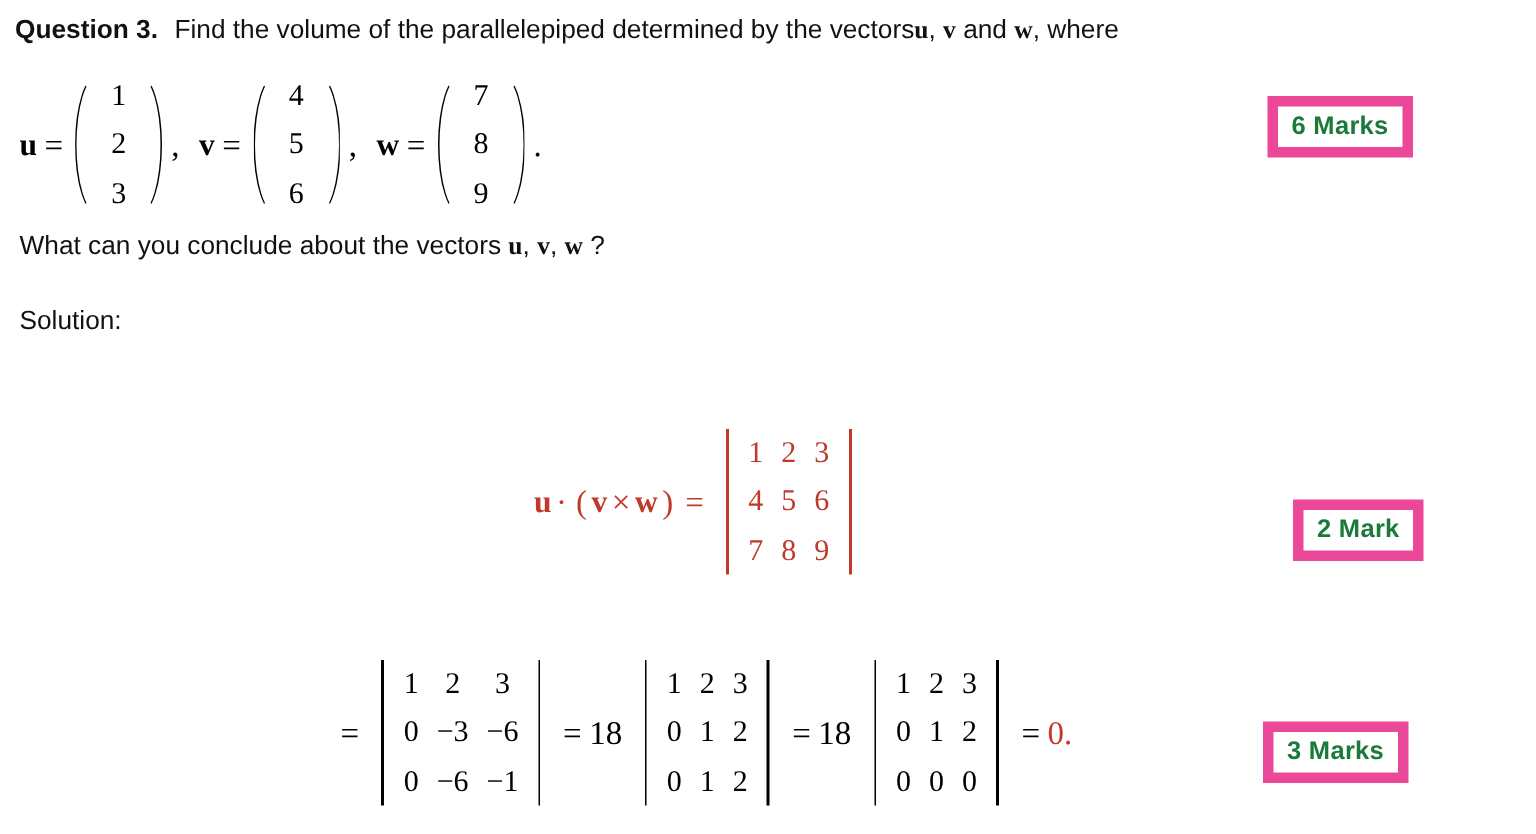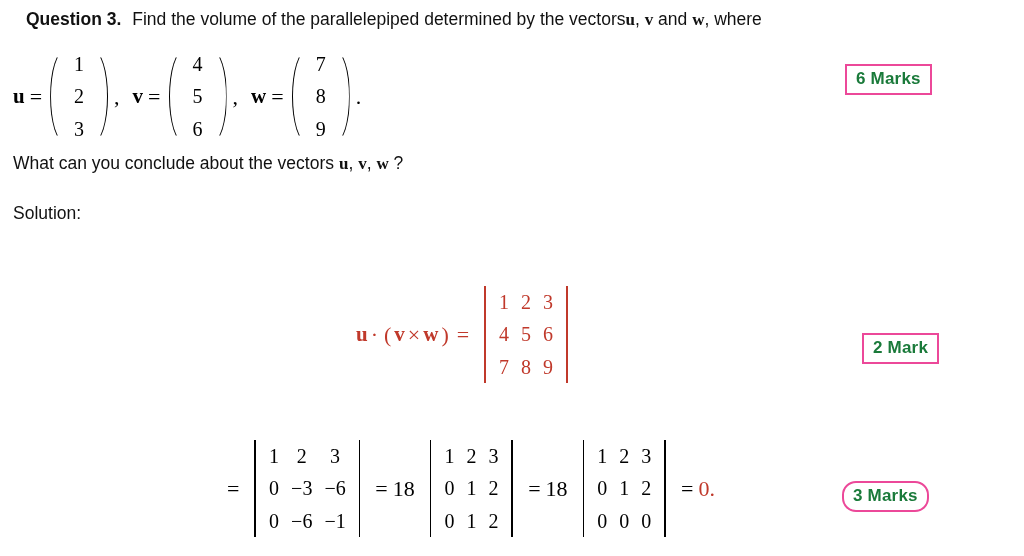--- a/index.html
+++ b/index.html
@@ -31,49 +31,49 @@
     white-space: nowrap;
   }
   .mathvar {
     font-family: "Liberation Serif", serif;
     font-weight: bold;
     font-size: 17px;
   }
 
   
   #question-line {
-    left: 26px;
+    left: 10px;
     top: 9px;
   }
   #question-label {
     font-weight: bold;
     font-size: 17.5px;
   }
   #question-text {
     margin-left: 11px;
   }
 
   
   .marks-badge {
     position: absolute;
-    border: 2px solid #ec4899;
+    border: 7px solid #ec4899;
     background: #ffffff;
     color: #1a7a3a;
     font-family: "Liberation Sans", sans-serif;
     font-weight: bold;
     font-size: 17px;
     letter-spacing: 0.2px;
     padding: 3px 9px 4px 9px;
     line-height: 1.2;
     white-space: nowrap;
     box-sizing: border-box;
   }
   #marks-badge-6 { left: 845px; top: 64px; }
   #marks-badge-1 { left: 862px; top: 333px; }
-  #marks-badge-3 { left: 842px; top: 481px; border-radius: 14px; }
+  #marks-badge-3 { left: 842px; top: 481px; }
 
   
   .mathblock {
     position: absolute;
     font-family: "Liberation Serif", serif;
     color: #000000;
     white-space: nowrap;
   }
 
   .mrow {

